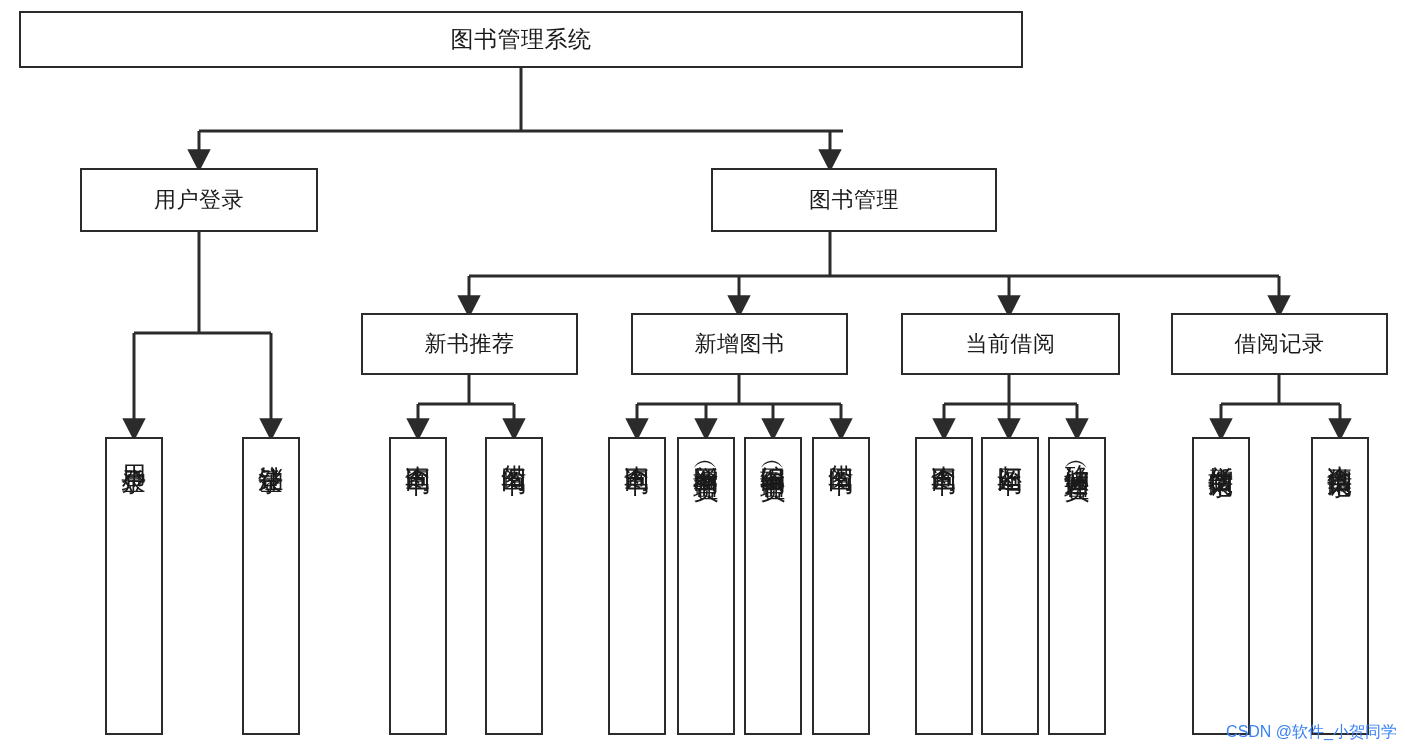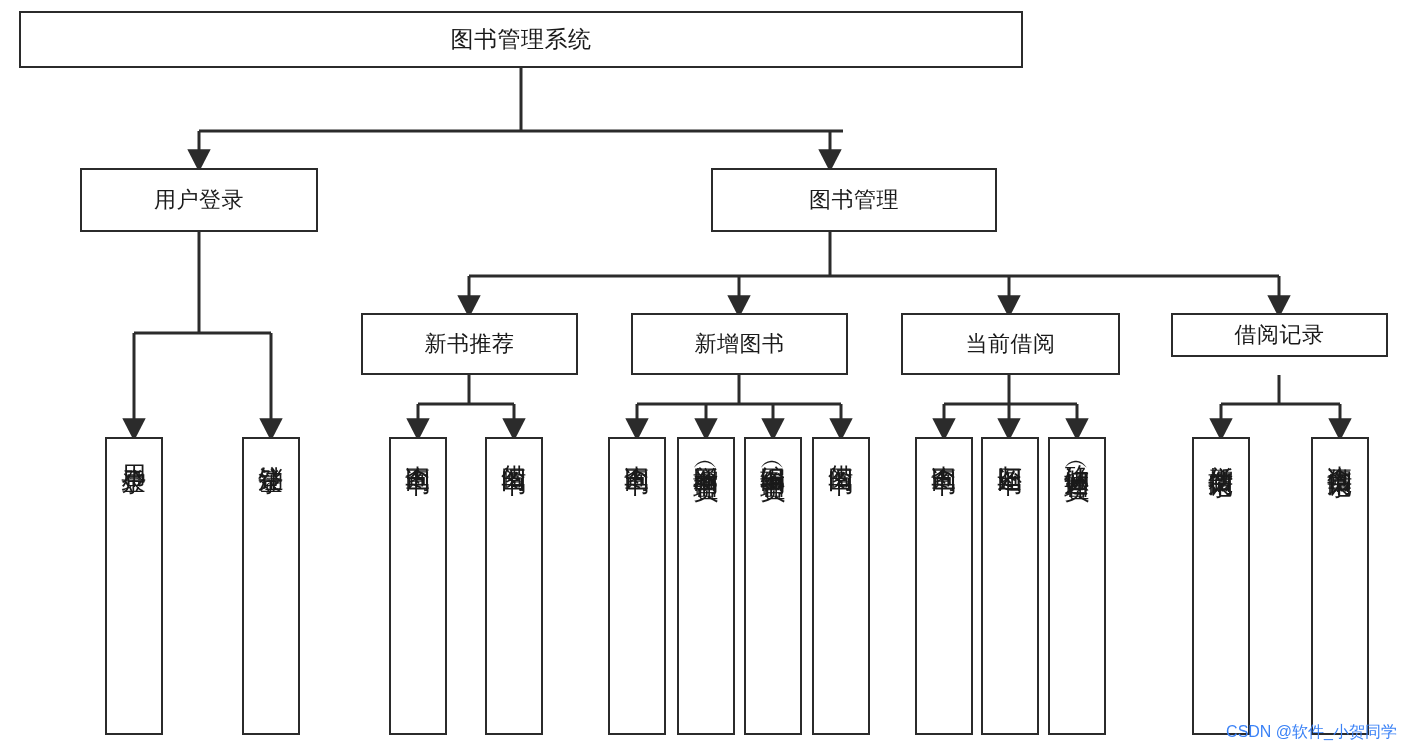--- a/index.html
+++ b/index.html
@@ -142,21 +142,21 @@
 
   <div class="node horizontal" style="left:361px; top:313px; width:217px; height:62px;">
     <span class="node-label">新书推荐</span>
   </div>
   <div class="node horizontal" style="left:631px; top:313px; width:217px; height:62px;">
     <span class="node-label">新增图书</span>
   </div>
   <div class="node horizontal" style="left:901px; top:313px; width:219px; height:62px;">
     <span class="node-label">当前借阅</span>
   </div>
-  <div class="node horizontal" style="left:1171px; top:313px; width:217px; height:44px;">
+  <div class="node horizontal" style="left:1171px; top:313px; width:217px; height:62px;">
     <span class="node-label">借阅记录</span>
   </div>
 
   <div class="node vertical" style="left:105px; top:437px; width:58px; height:298px;">
     <span class="node-label">用户登录</span>
   </div>
   <div class="node vertical" style="left:242px; top:437px; width:58px; height:298px;">
     <span class="node-label">注销登录</span>
   </div>
 

